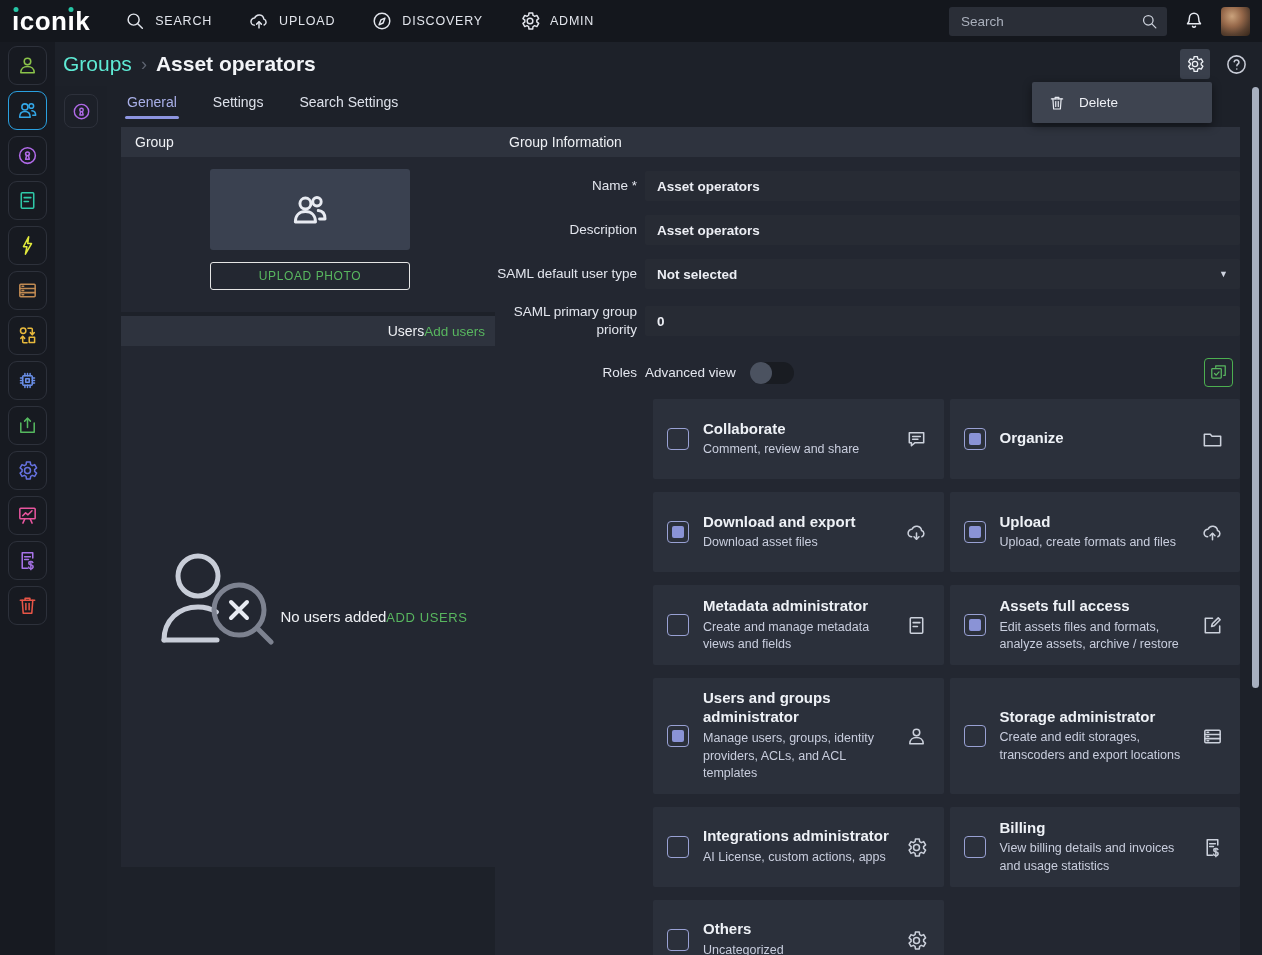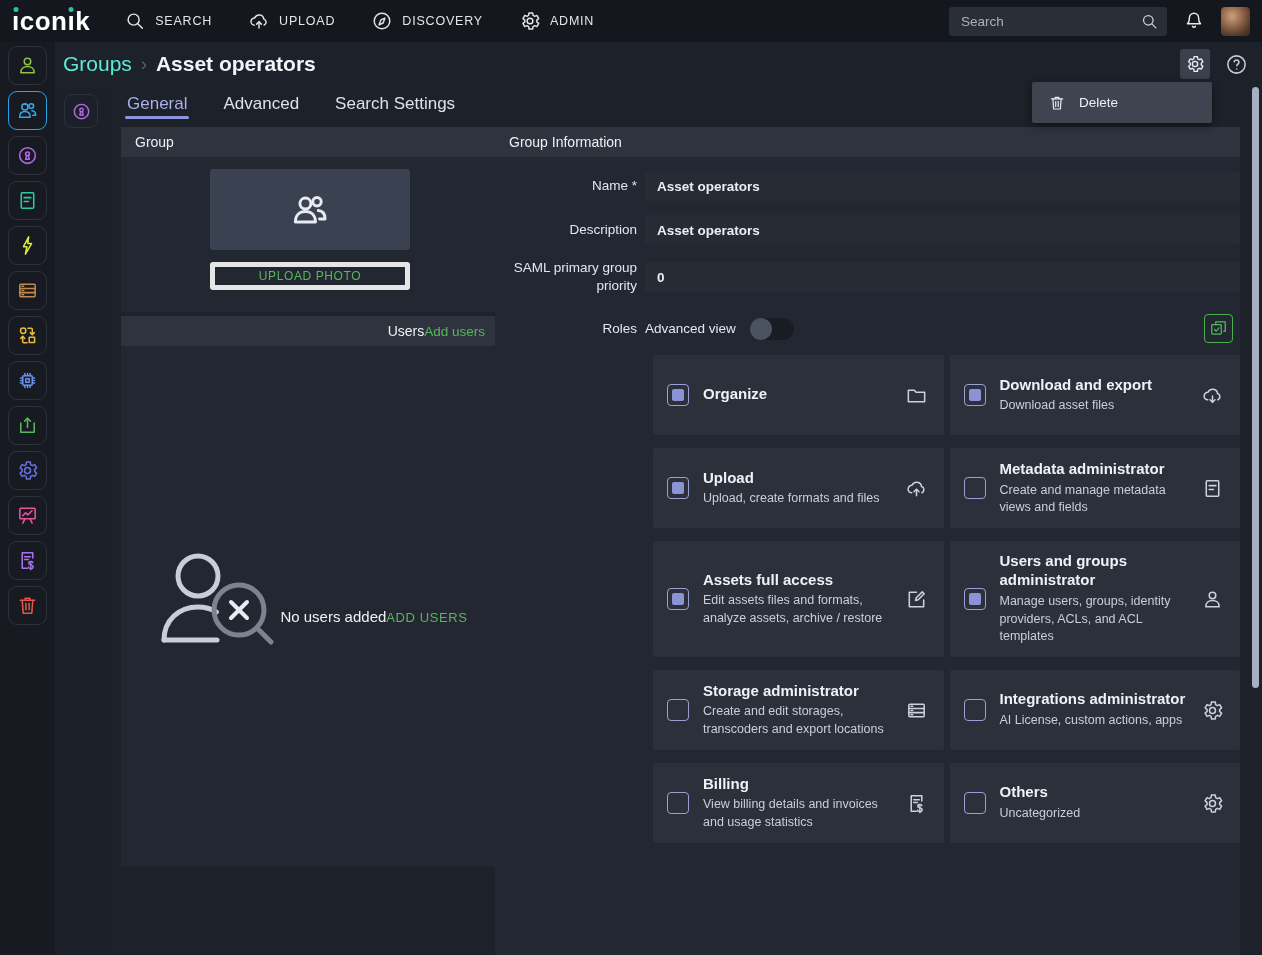--- a/index.html
+++ b/index.html
@@ -52,21 +52,21 @@
   .crumb-current { color:#f2f4f7; font-size:21px; font-weight:600; }
   .header-actions { margin-left:auto; display:flex; align-items:center; gap:15px; }
   .gear-btn { width:30px; height:30px; background:#3a404c; border-radius:3px; display:flex;
     align-items:center; justify-content:center; color:#eceff4; cursor:pointer; }
   .gear-btn svg { width:20px; height:20px; }
   .help-btn { width:23px; height:23px; color:#c9cdd8; cursor:pointer; }
 
   
   .tabs { position:fixed; left:107px; top:86px; right:0; height:36px; background:#1d2129;
     display:flex; gap:36px; padding-left:20px; z-index:20; }
-  .tab { position:relative; font-size:17px; color:#dde1ea; padding-top:8px; cursor:pointer; }
+  .tab { position:relative; font-size:14px; color:#dde1ea; padding-top:8px; cursor:pointer; }
   .tab.active { color:#a9b0e8; }
   .tab.active::after { content:''; position:absolute; left:-2px; right:-2px; bottom:3px; height:3px;
     border-radius:2px; background:#8d95e0; }
 
   
   .menu { position:fixed; left:1032px; top:82px; width:180px; height:41px; background:#3e4450;
     border-radius:2px; box-shadow:0 3px 10px rgba(0,0,0,.45); display:flex; align-items:center;
     padding-left:16px; gap:13px; z-index:60; cursor:pointer; }
   .menu svg { width:18px; height:18px; color:#e6e9f0; }
   .menu-label { font-size:13.5px; color:#eef0f5; }
@@ -75,21 +75,21 @@
   .content { position:fixed; left:107px; top:122px; right:0; bottom:0; background:#1d2129; overflow:hidden; }
   .panel-header { height:30px; background:#2e333e; display:flex; align-items:center; padding:0 14px;
     font-size:14px; color:#eef0f4; }
   .panel-body { background:#232731; }
 
   .left-col { position:absolute; left:14px; top:5px; width:378px; }
   .group-body { padding:12px 0 22px; display:flex; flex-direction:column; align-items:center; }
   .photo-box { width:200px; height:81px; background:#3a4150; border-radius:3px; display:flex;
     align-items:center; justify-content:center; color:#e8ebf2; cursor:pointer; }
   .photo-box svg { width:44px; height:44px; }
-  .upload-btn { width:200px; height:28px; margin-top:12px; background:transparent; border:5px solid #e5e5e5;
+  .upload-btn { width:200px; height:28px; margin-top:12px; background:transparent; border:1px solid #e5e5e5;
     border-radius:3px; color:#58b65f; font-size:12px; letter-spacing:.6px; font-family:inherit; cursor:pointer; }
 
   .users-panel { margin-top:4px; }
   .users-header { justify-content:flex-end; }
   .add-users-link { font-size:13.5px; color:#58b65f; cursor:pointer; }
   .users-body { height:521px; display:flex; flex-direction:row; align-items:center; justify-content:center; }
   .no-users-text { font-size:15px; color:#eef0f4; margin-top:20px; }
   .add-users-btn { margin-top:22px; background:none; border:none; color:#58b65f; font-size:13px;
     letter-spacing:.6px; font-family:inherit; cursor:pointer; }
 
@@ -311,21 +311,21 @@
     <svg class="ico help-btn" viewBox="0 0 24 24">
       <circle cx="12" cy="12" r="9"></circle>
       <path d="M9.6 9.2a2.5 2.5 0 0 1 4.9.6c0 1.6-2.1 2-2.1 3.4"></path>
       <line x1="12.3" y1="16.6" x2="12.3" y2="16.7"></line>
       </svg>
   </div>
 </div>
 
 <div class="tabs" id="tabs">
     <div class="tab active">General</div>
-    <div class="tab">Advanced</div>
+    <div class="tab">Settings</div>
     <div class="tab">Search Settings</div>
   </div>
 
 <div class="menu">
   <svg class="ico" viewBox="0 0 24 24">
     <path d="M4.5 6.5h15"></path>
       <path d="M9.5 6.5V4.5h5v2"></path>
       <path d="M6.5 6.5l1 13.5h9l1-13.5"></path>
     <line x1="10.3" y1="10" x2="10.3" y2="16.5"></line>
       <line x1="13.7" y1="10" x2="13.7" y2="16.5"></line>
@@ -388,20 +388,27 @@
       <div class="form-row">
         <span class="form-label">Name *</span>
         <input class="field" value="Asset operators" style="">
       </div>
 
       <div class="form-row">
         <span class="form-label">Description</span>
         <input class="field" value="Asset operators" style="">
       </div>
 
+      <div class="form-row">
+        <span class="form-label">SAML default user type</span>
+        <div class="field select-field">
+          <span>Not selected</span>
+          <span class="caret">▼</span>
+        </div>
+      </div>
 
       <div class="form-row">
         <span class="form-label">SAML primary group priority</span>
         <input class="field" value="0" style="">
       </div>
 
       <div class="form-row roles-row">
         <span class="form-label">Roles</span>
         <span class="adv-label">Advanced view</span>
         <div class="toggle">
@@ -411,20 +418,34 @@
           <svg class="ico" viewBox="0 0 24 24">
             <path d="M8.5 5.5v-2h12v12h-2"></path>
             <rect x="3.5" y="7" width="12" height="12" rx="1"></rect>
             <path d="M7 13.3l2.1 2.1 3.6-4.2"></path>
             </svg>
         </button>
       </div>
 
       <div class="roles-grid" id="roles-grid">
 
+  <div class="role-card">
+    <span class="role-checkbox"></span>
+    <span class="role-text">
+      <span class="role-title">Collaborate</span>
+      <span class="role-desc">Comment, review and share</span>
+    </span>
+    <span class="role-icon">
+              <svg viewBox="0 0 24 24" class="ico ">
+                <path d="M4.5 5h15v10.5H10.2l-3.5 3v-3H4.5z"></path>
+                <line x1="8" y1="8.8" x2="16" y2="8.8"></line>
+                <line x1="8" y1="11.8" x2="13.5" y2="11.8"></line>
+              </svg>
+            </span>
+  </div>
 
   <div class="role-card">
     <span class="role-checkbox checked"></span>
     <span class="role-text">
       <span class="role-title">Organize</span>
     </span>
     <span class="role-icon">
               <svg viewBox="0 0 24 24" class="ico ">
                 <path d="M3.5 18.5v-12h6.2l1.8 2h9v10z"></path>
               </svg>

